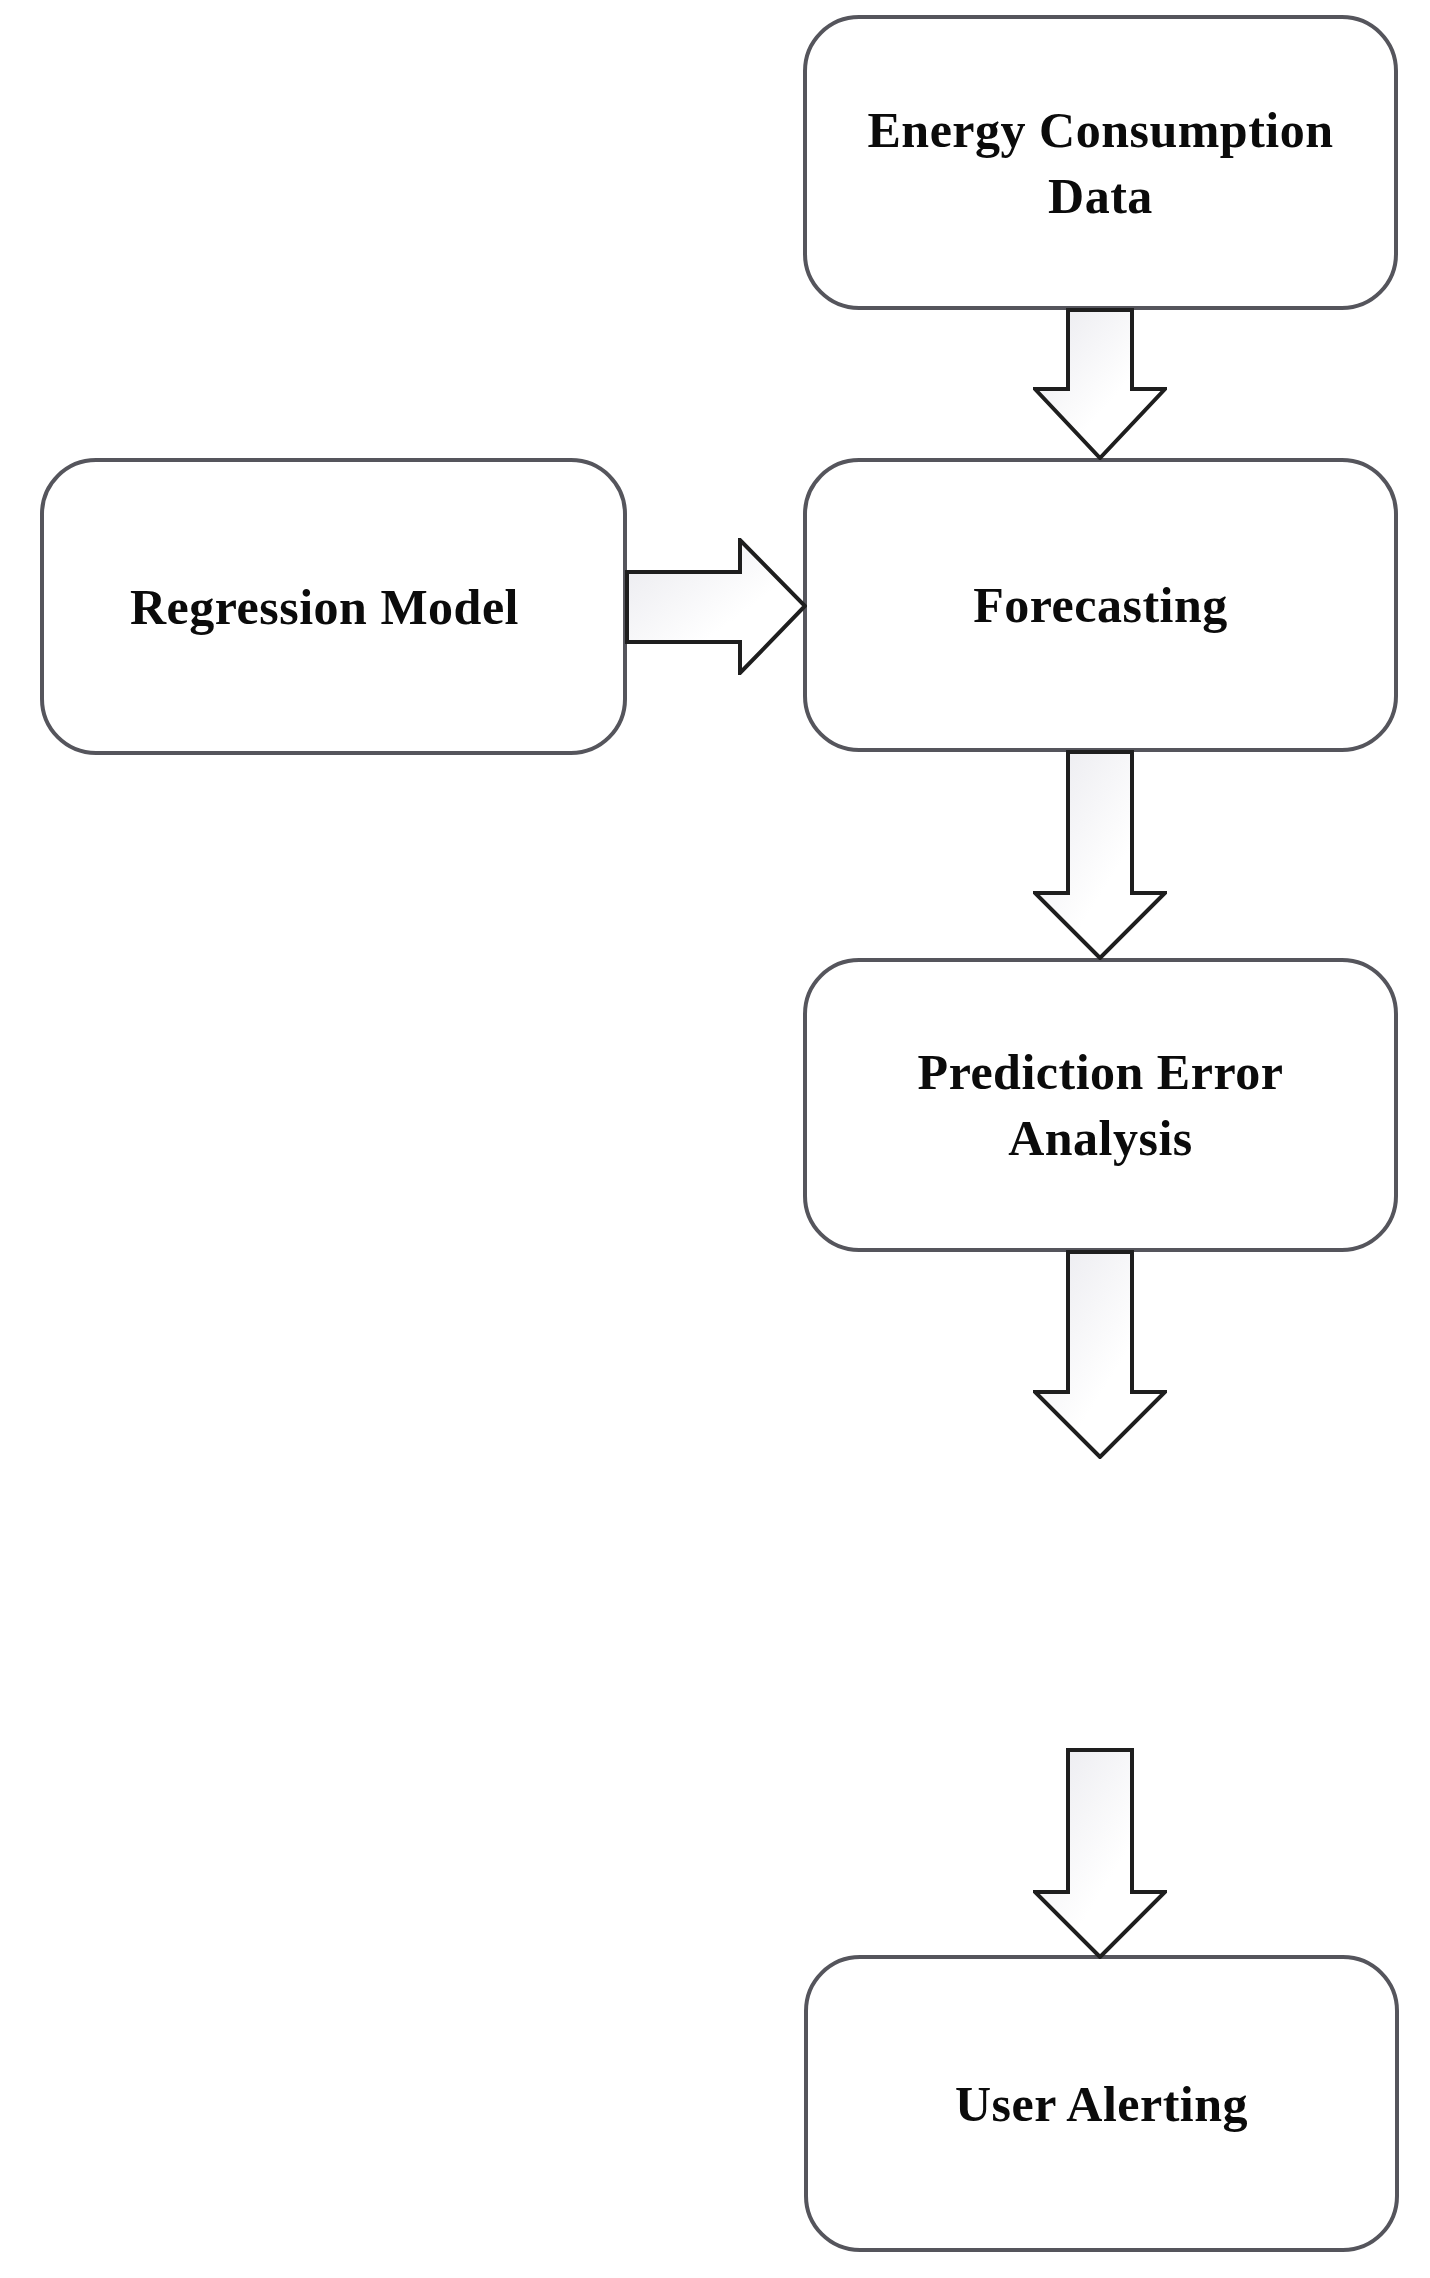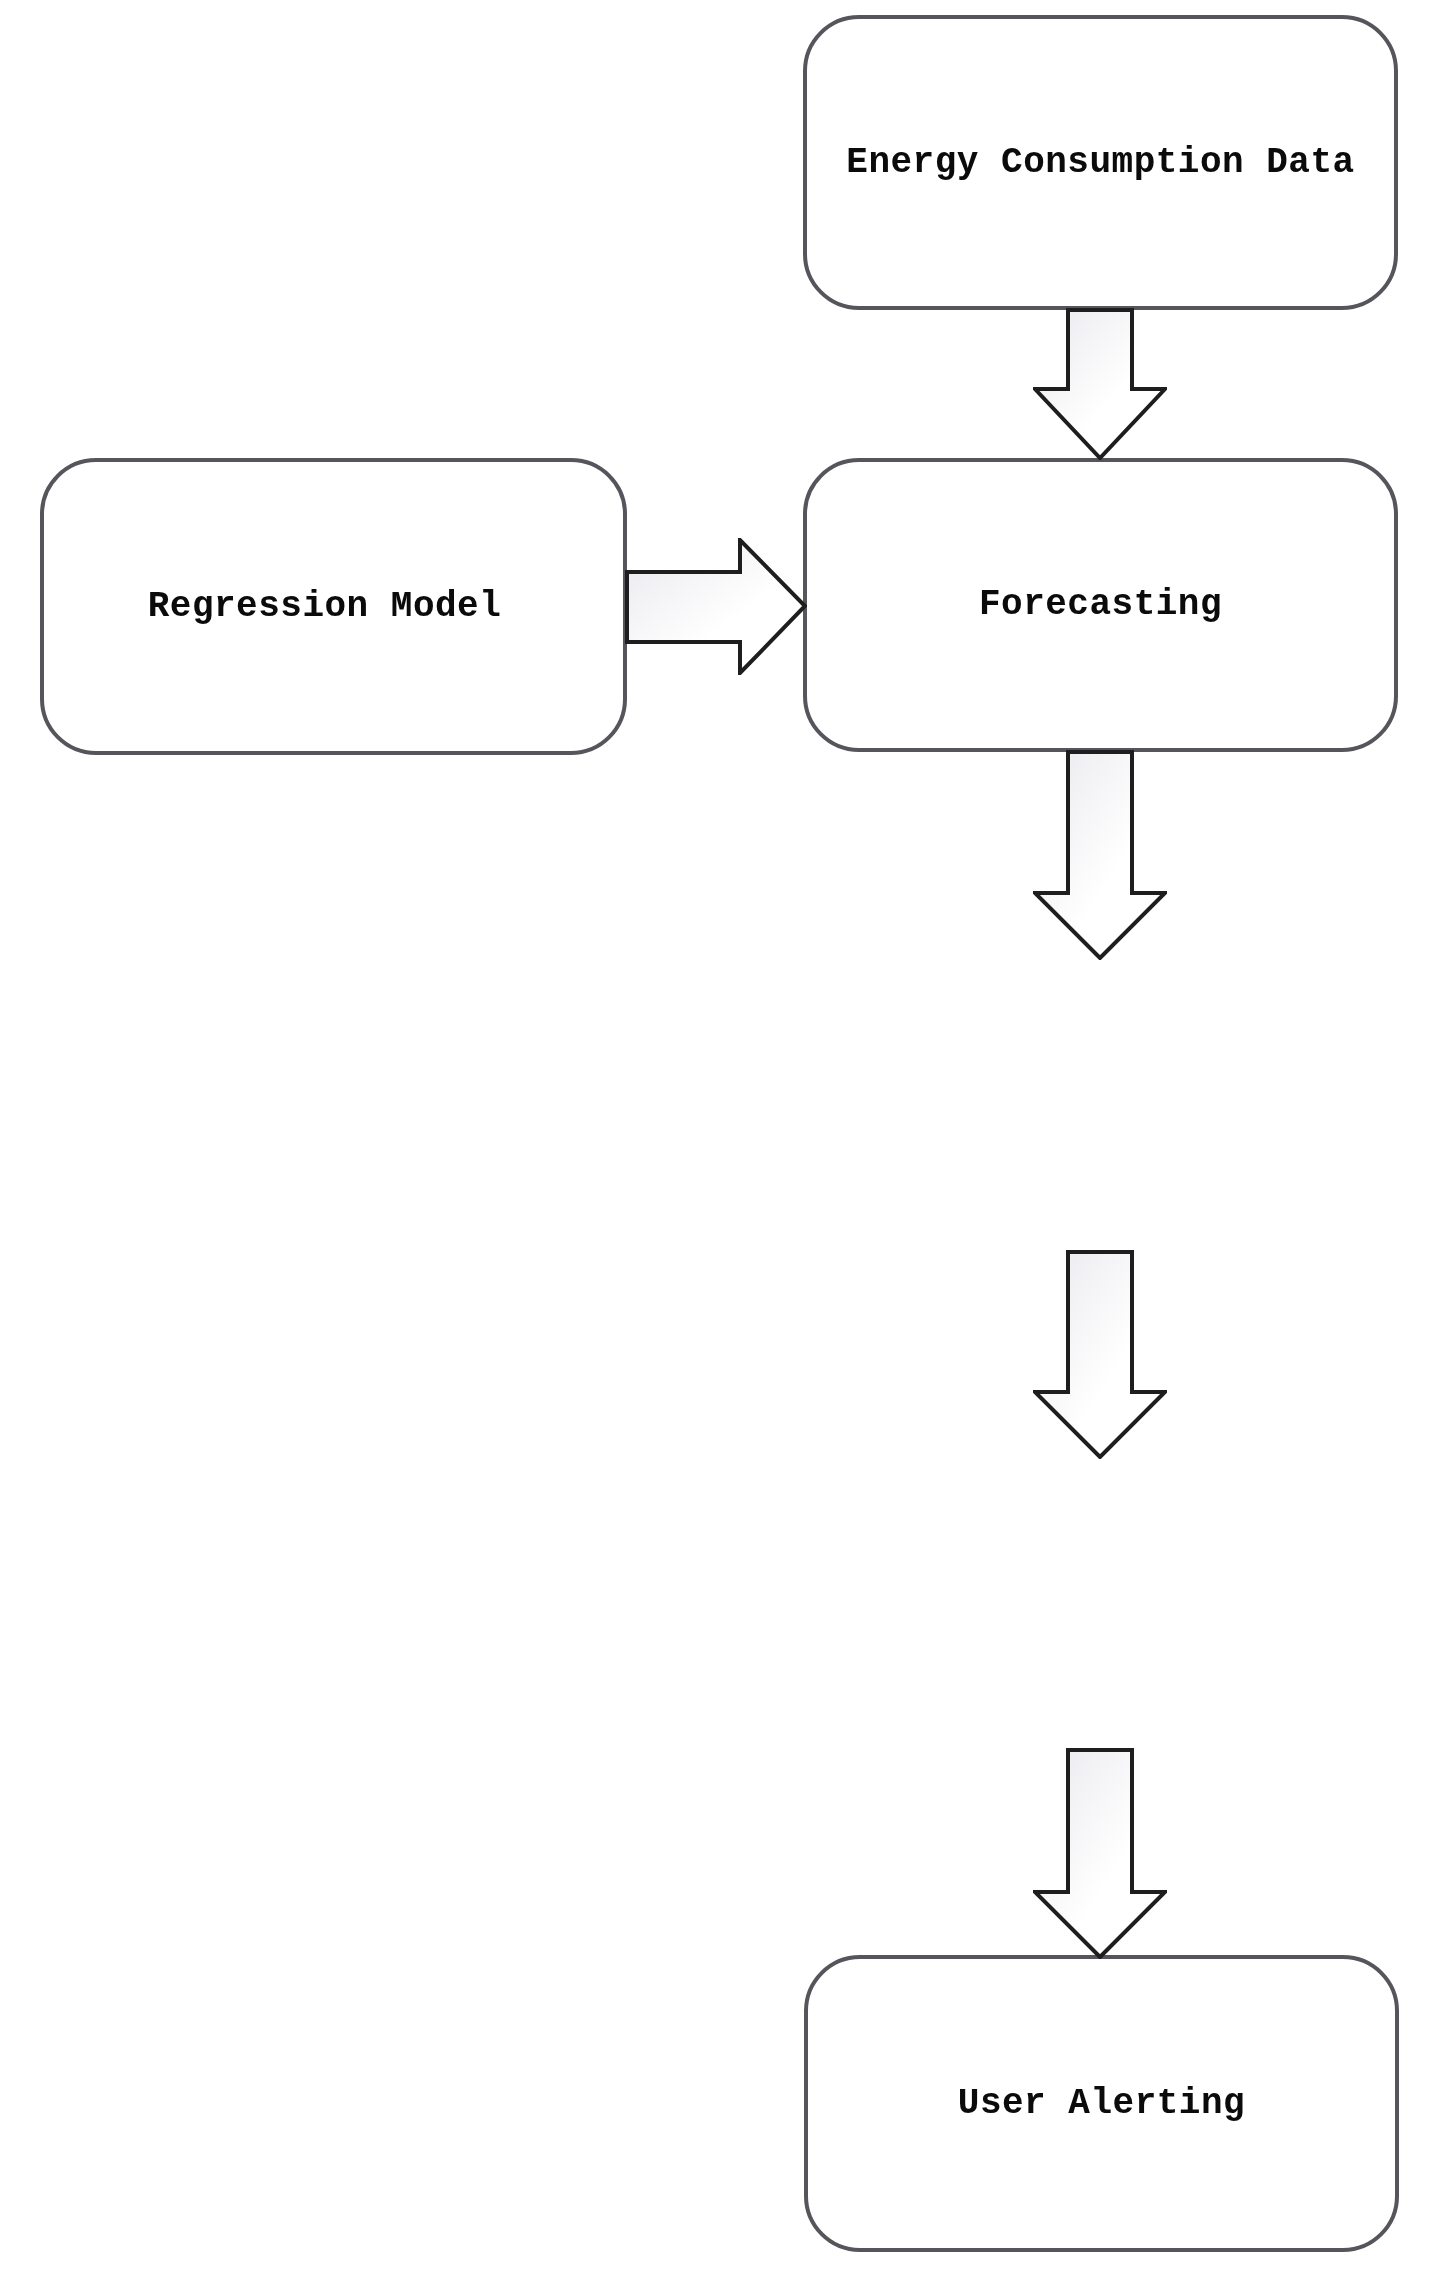--- a/index.html
+++ b/index.html
@@ -21,26 +21,25 @@
     border: 4px solid var(--node-border, #55555c);
     border-radius: 56px;
     background: var(--node-fill, #ffffff);
     display: flex;
     align-items: center;
     justify-content: center;
     text-align: center;
     padding: 10px 38px;
   }
   .node-label {
-    font-size: 36px;
+    font-size: 50px;
     font-weight: bold;
     line-height: 1.32;
     color: var(--text, #0b0b0b);
     letter-spacing: 0.5px;
-    font-family: Liberation Mono, monospace;
   }
   .arrow {
     position: absolute;
     display: block;
   }
   .arrow polygon {
     fill: url(#arrow-gradient);
     stroke: var(--arrow-outline, #1e1e1e);
     stroke-width: 4;
     stroke-linejoin: miter;
@@ -70,20 +69,23 @@
   </div>
 
   <div class="node" style="left:40px; top:458px; width:587px; height:297px;padding-left:20px;">
     <span class="node-label">Regression Model</span>
   </div>
 
   <div class="node" style="left:803px; top:458px; width:595px; height:294px;">
     <span class="node-label">Forecasting</span>
   </div>
 
+  <div class="node" style="left:803px; top:958px; width:595px; height:294px;">
+    <span class="node-label">Prediction Error Analysis</span>
+  </div>
 
 
   <div class="node" style="left:804px; top:1955px; width:595px; height:297px;">
     <span class="node-label">User Alerting</span>
   </div>
 
   <svg class="arrow" style="left:1033px; top:308px;" width="134" height="152" viewBox="-2 -2 134 152">
     <polygon points="33,0 97,0 97,79 130,79 65,148 0,79 33,79"></polygon>
   </svg>
 

